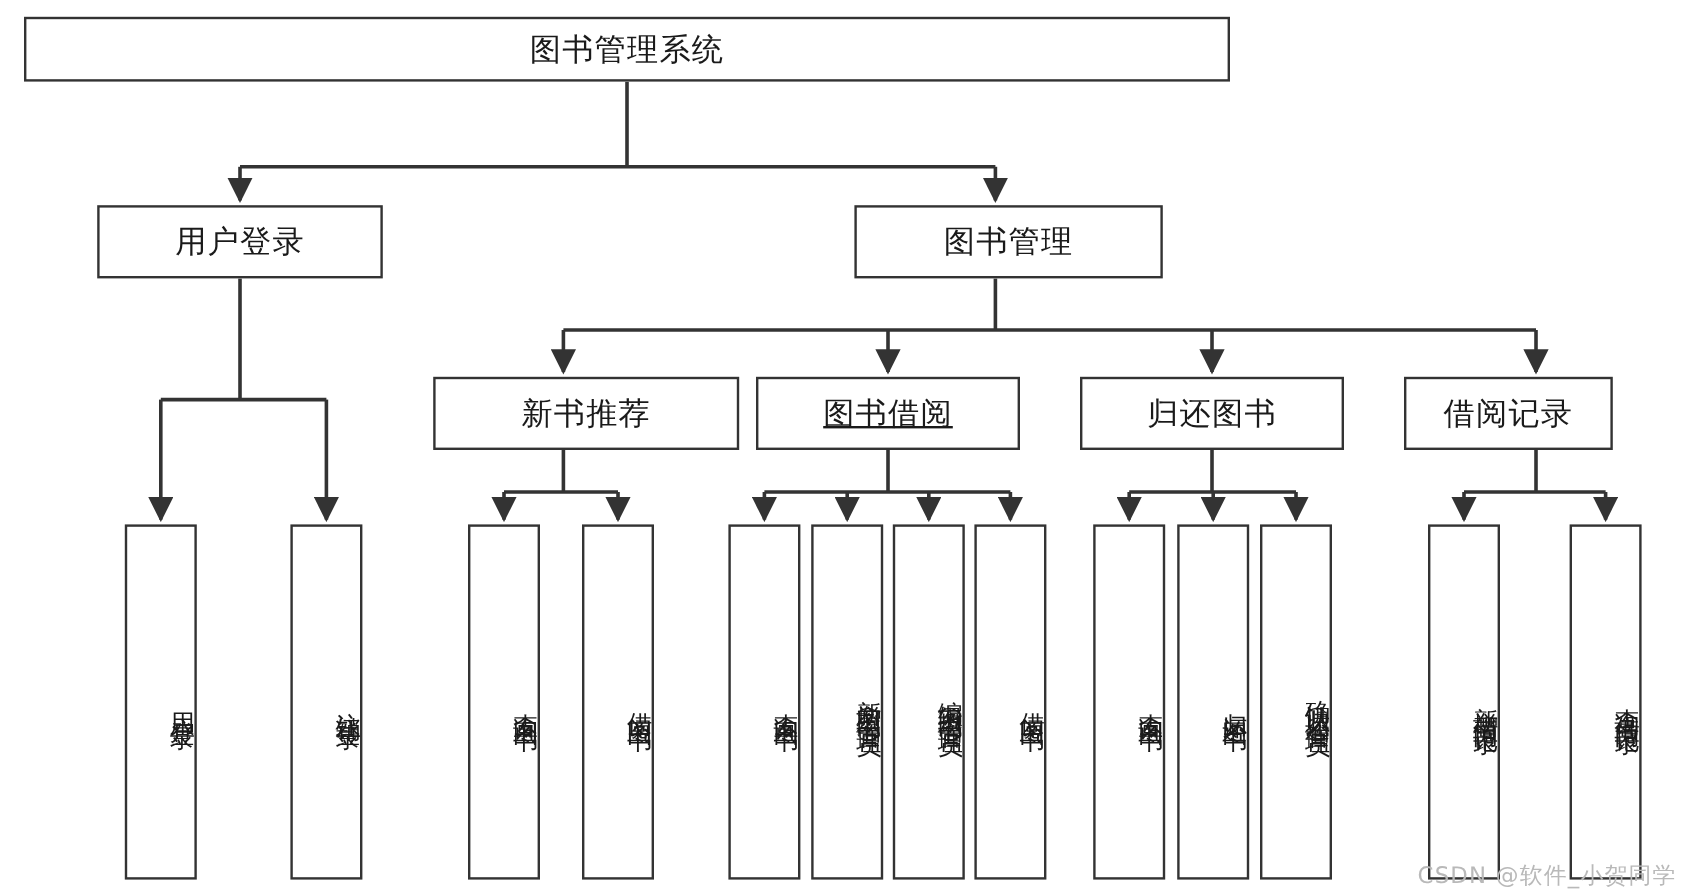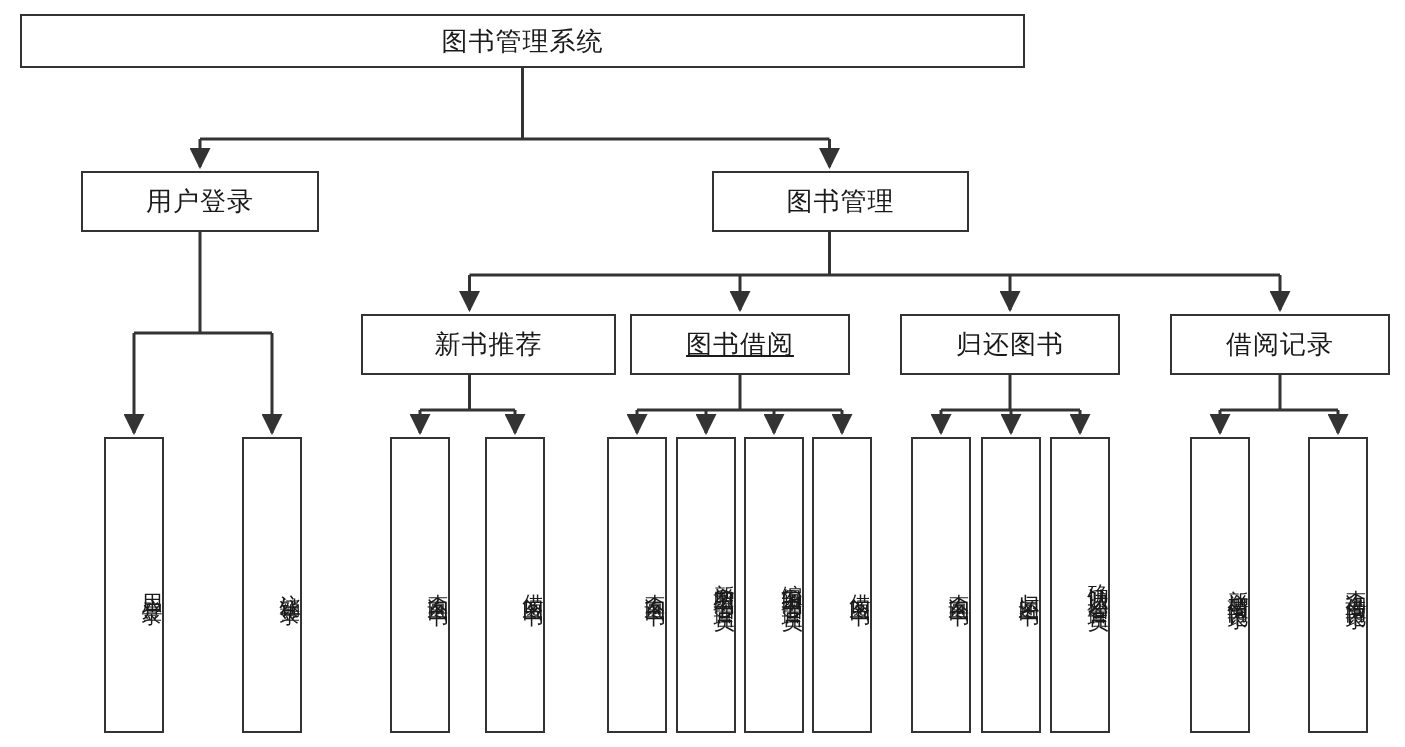--- a/index.html
+++ b/index.html
@@ -73,21 +73,21 @@
       </div>
       <div class="node h" style="left: 361px; top: 314px; width: 255px; height: 61px;">
         <span>新书推荐</span>
       </div>
       <div class="node h" style="left: 630px; top: 314px; width: 220px; height: 61px; text-decoration: underline;">
         <span>图书借阅</span>
       </div>
       <div class="node h" style="left: 900px; top: 314px; width: 220px; height: 61px;">
         <span>归还图书</span>
       </div>
-      <div class="node h" style="left: 1170px; top: 314px; width: 220px; height: 61px;">
+      <div class="node h" style="left: 1170px; top: 314px; width: 174px; height: 61px;">
         <span>借阅记录</span>
       </div>
       <div class="node v" style="left: 104px; top: 437px; width: 60px; height: 296px;">
         <span>用户登录</span>
       </div>
       <div class="node v" style="left: 242px; top: 437px; width: 60px; height: 296px;">
         <span>注销登录</span>
       </div>
       <div class="node v" style="left: 390px; top: 437px; width: 60px; height: 296px;">
         <span>查询图书</span>
@@ -117,13 +117,14 @@
         <span>确认归还（管理员）</span>
       </div>
       <div class="node v" style="left: 1190px; top: 437px; width: 60px; height: 296px;">
         <span>新增借阅记录</span>
       </div>
       <div class="node v" style="left: 1308px; top: 437px; width: 60px; height: 296px;">
         <span>查询借阅记录</span>
       </div>
     </div>
 
+  <div class="watermark">CSDN @软件_小贺同学</div>
 </div>
 
 </body></html>

